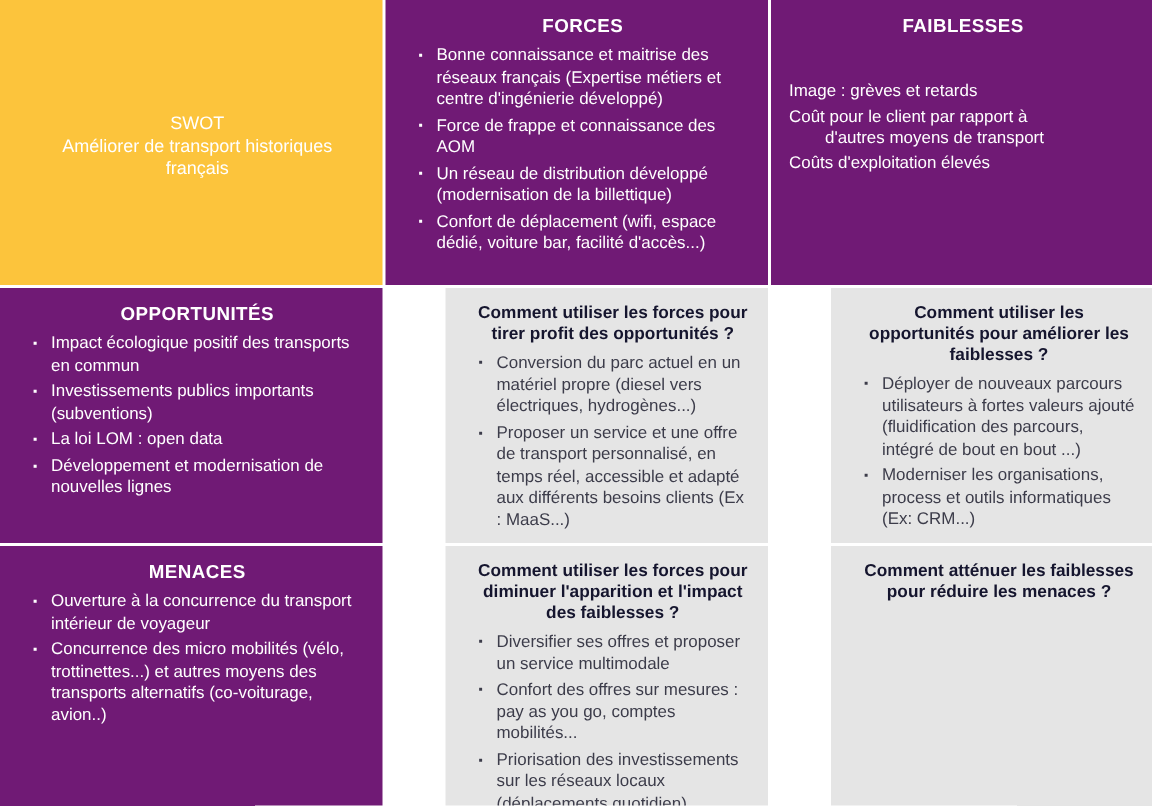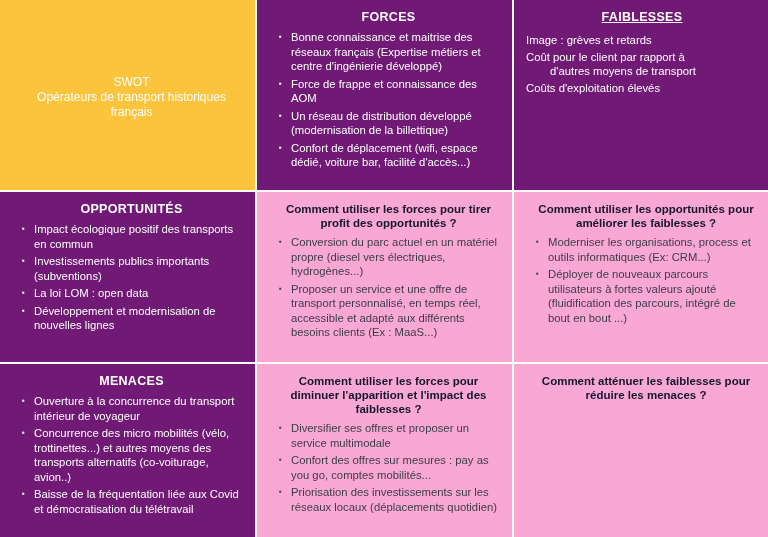--- a/index.html
+++ b/index.html
@@ -4,53 +4,53 @@
 <style>
   html,body{margin:0;padding:0;background:#ffffff;}
   body{width:768px;height:537px;overflow:hidden;font-family:"Liberation Sans","DejaVu Sans",sans-serif;}
   .grid{position:relative;width:768px;height:537px;display:grid;
         grid-template-columns:255px 255px 256px;
         grid-template-rows:190px 170px 177px;
         column-gap:2px;row-gap:2px;background:#ffffff;}
   .cell{box-sizing:border-box;overflow:hidden;padding:10px 12px 6px 20px;}
   .navy{background:#701a75;color:#ffffff;}
   .gold{background:#fcc43c;color:#ffffff;display:flex;flex-direction:column;justify-content:center;text-align:center;}
-  .light{background:#f9a8d4;color:#3c3c4a;}
+  .light{background:#e5e5e5;color:#3c3c4a;margin-left:40px;}
   .title{font-weight:bold;font-size:12.5px;text-align:center;margin:0 0 6px 0;letter-spacing:0.3px;}
   .qtitle{font-weight:bold;font-size:11.5px;text-align:center;margin:0 0 5px 0;color:#15152e;line-height:14px;}
   ul{margin:0;padding:0 0 0 14px;list-style:none;}
   li{position:relative;font-size:11.3px;line-height:14.5px;margin-bottom:3px;}
   li::before{content:"▪";position:absolute;left:-12px;top:0;font-size:8px;}
   .swot-title{font-size:12px;line-height:15px;}
   .plain p{margin:0 0 2px 0;font-size:11.3px;line-height:14.5px;}
   .plain p.indent{padding-left:24px;margin-top:-2px;}
 </style>
 </head>
 <body>
 
 <div class="grid">
 
   <div class="cell gold">
     <div class="swot-title">SWOT</div>
-    <div class="swot-title">Opérateurs de transport historiques</div>
+    <div class="swot-title">Améliorer de transport historiques</div>
     <div class="swot-title">français</div>
   </div>
 
   <div class="cell navy">
     <div class="title">FORCES</div>
     <ul>
       <li>Bonne connaissance et maitrise des réseaux français (Expertise métiers et centre d'ingénierie développé)</li>
       <li>Force de frappe et connaissance des AOM</li>
       <li>Un réseau de distribution développé (modernisation de la billettique)</li>
       <li>Confort de déplacement (wifi, espace dédié, voiture bar, facilité d'accès...)</li>
     </ul>
   </div>
 
   <div class="cell navy plain" style="padding-left:12px;">
-    <div class="title" style="margin-bottom:9px;text-decoration:underline;">FAIBLESSES</div>
+    <div class="title" style="margin-bottom:30px;">FAIBLESSES</div>
     <p>Image : grèves et retards</p>
     <p>Coût pour le client par rapport à</p>
     <p class="indent">d'autres moyens de transport</p>
     <p>Coûts d'exploitation élevés</p>
   </div>
 
   <div class="cell navy">
     <div class="title">OPPORTUNITÉS</div>
     <ul>
       <li>Impact écologique positif des transports en commun</li>
@@ -64,31 +64,30 @@
     <div class="qtitle">Comment utiliser les forces pour tirer profit des opportunités ?</div>
     <ul>
       <li>Conversion du parc actuel en un matériel propre (diesel vers électriques, hydrogènes...)</li>
       <li>Proposer un service et une offre de transport personnalisé, en temps réel, accessible et adapté aux différents besoins clients (Ex : MaaS...)</li>
     </ul>
   </div>
 
   <div class="cell light">
     <div class="qtitle">Comment utiliser les opportunités pour améliorer les faiblesses ?</div>
     <ul>
+      <li>Déployer de nouveaux parcours utilisateurs à fortes valeurs ajouté (fluidification des parcours, intégré de bout en bout ...)</li>
       <li>Moderniser les organisations, process et outils informatiques (Ex: CRM...)</li>
-      <li>Déployer de nouveaux parcours utilisateurs à fortes valeurs ajouté (fluidification des parcours, intégré de bout en bout ...)</li>
     </ul>
   </div>
 
   <div class="cell navy">
     <div class="title">MENACES</div>
     <ul>
       <li>Ouverture à la concurrence du transport intérieur de voyageur</li>
       <li>Concurrence des micro mobilités (vélo, trottinettes...) et autres moyens des transports alternatifs (co-voiturage, avion..)</li>
-      <li>Baisse de la fréquentation liée aux Covid et démocratisation du télétravail</li>
     </ul>
   </div>
 
   <div class="cell light">
     <div class="qtitle">Comment utiliser les forces pour diminuer l'apparition et l'impact des faiblesses ?</div>
     <ul>
       <li>Diversifier ses offres et proposer un service multimodale</li>
       <li>Confort des offres sur mesures : pay as you go, comptes mobilités...</li>
       <li>Priorisation des investissements sur les réseaux locaux (déplacements quotidien)</li>
     </ul>

